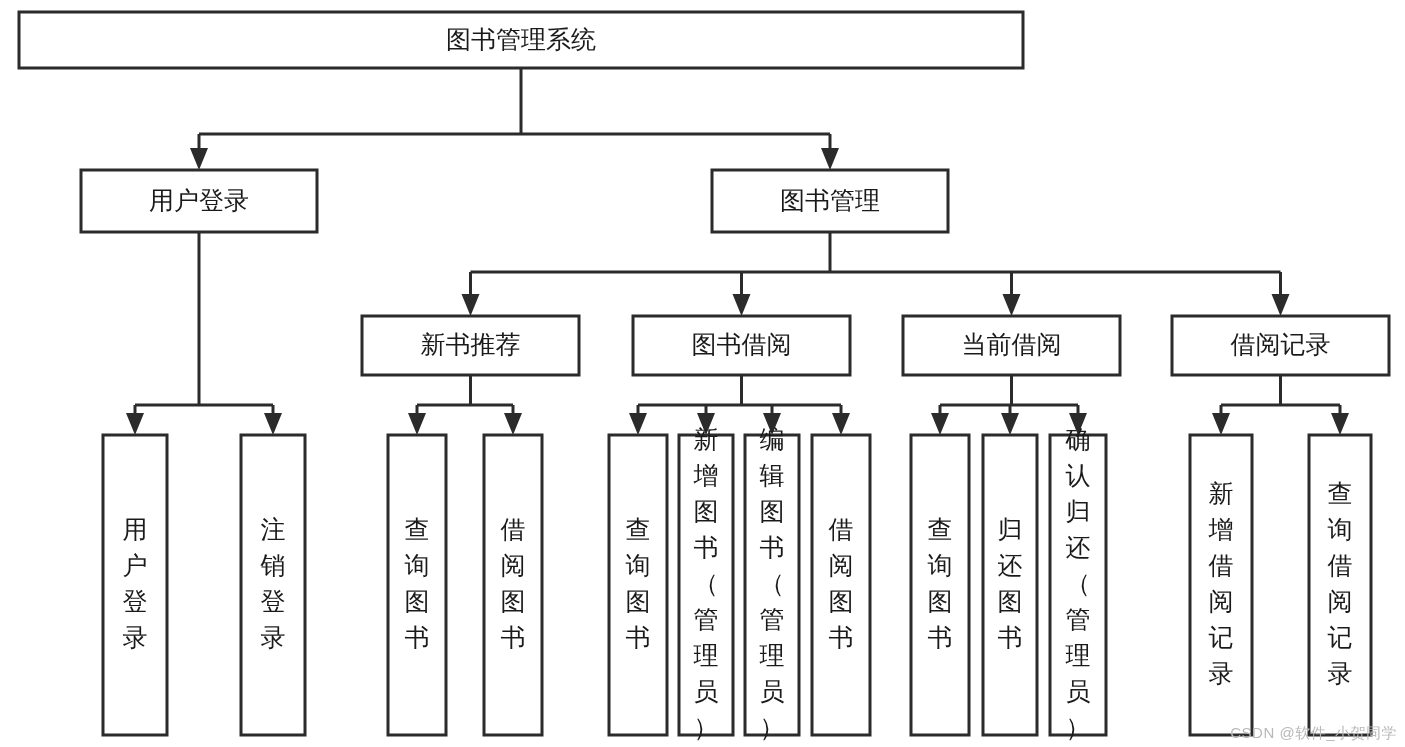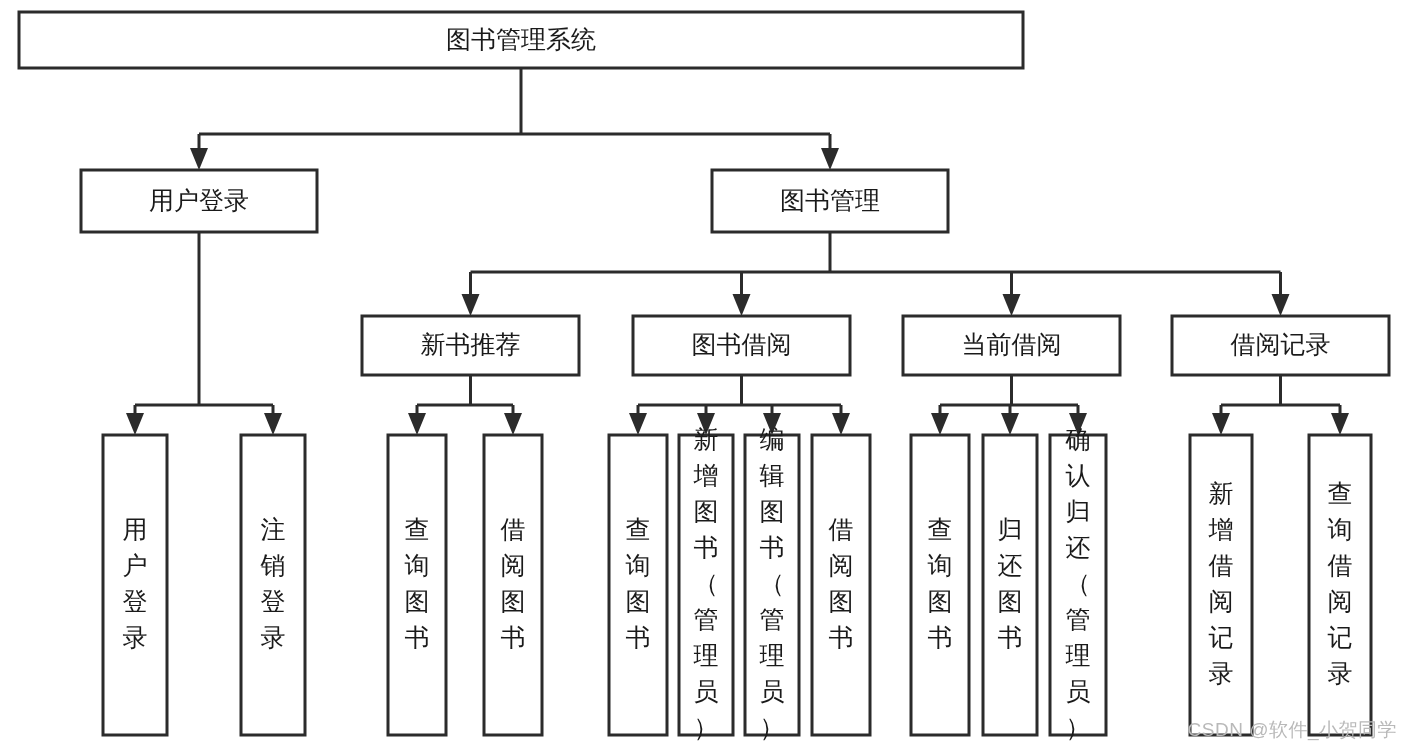--- a/index.html
+++ b/index.html
@@ -45,21 +45,21 @@
   }
   .arrow-head {
     fill: #2b2b2b;
     stroke: none;
   }
   .watermark-text {
     position: absolute;
     right: 8px;
     bottom: 4px;
     font-family: "Liberation Sans", "DejaVu Sans", sans-serif;
-    font-size: 19px;
+    font-size: 15px;
     color: #b9b9b9;
     white-space: nowrap;
     letter-spacing: 0.5px;
     pointer-events: none;
   }
 </style>
 </head>
 <body>
 
 <div id="diagram-root">

